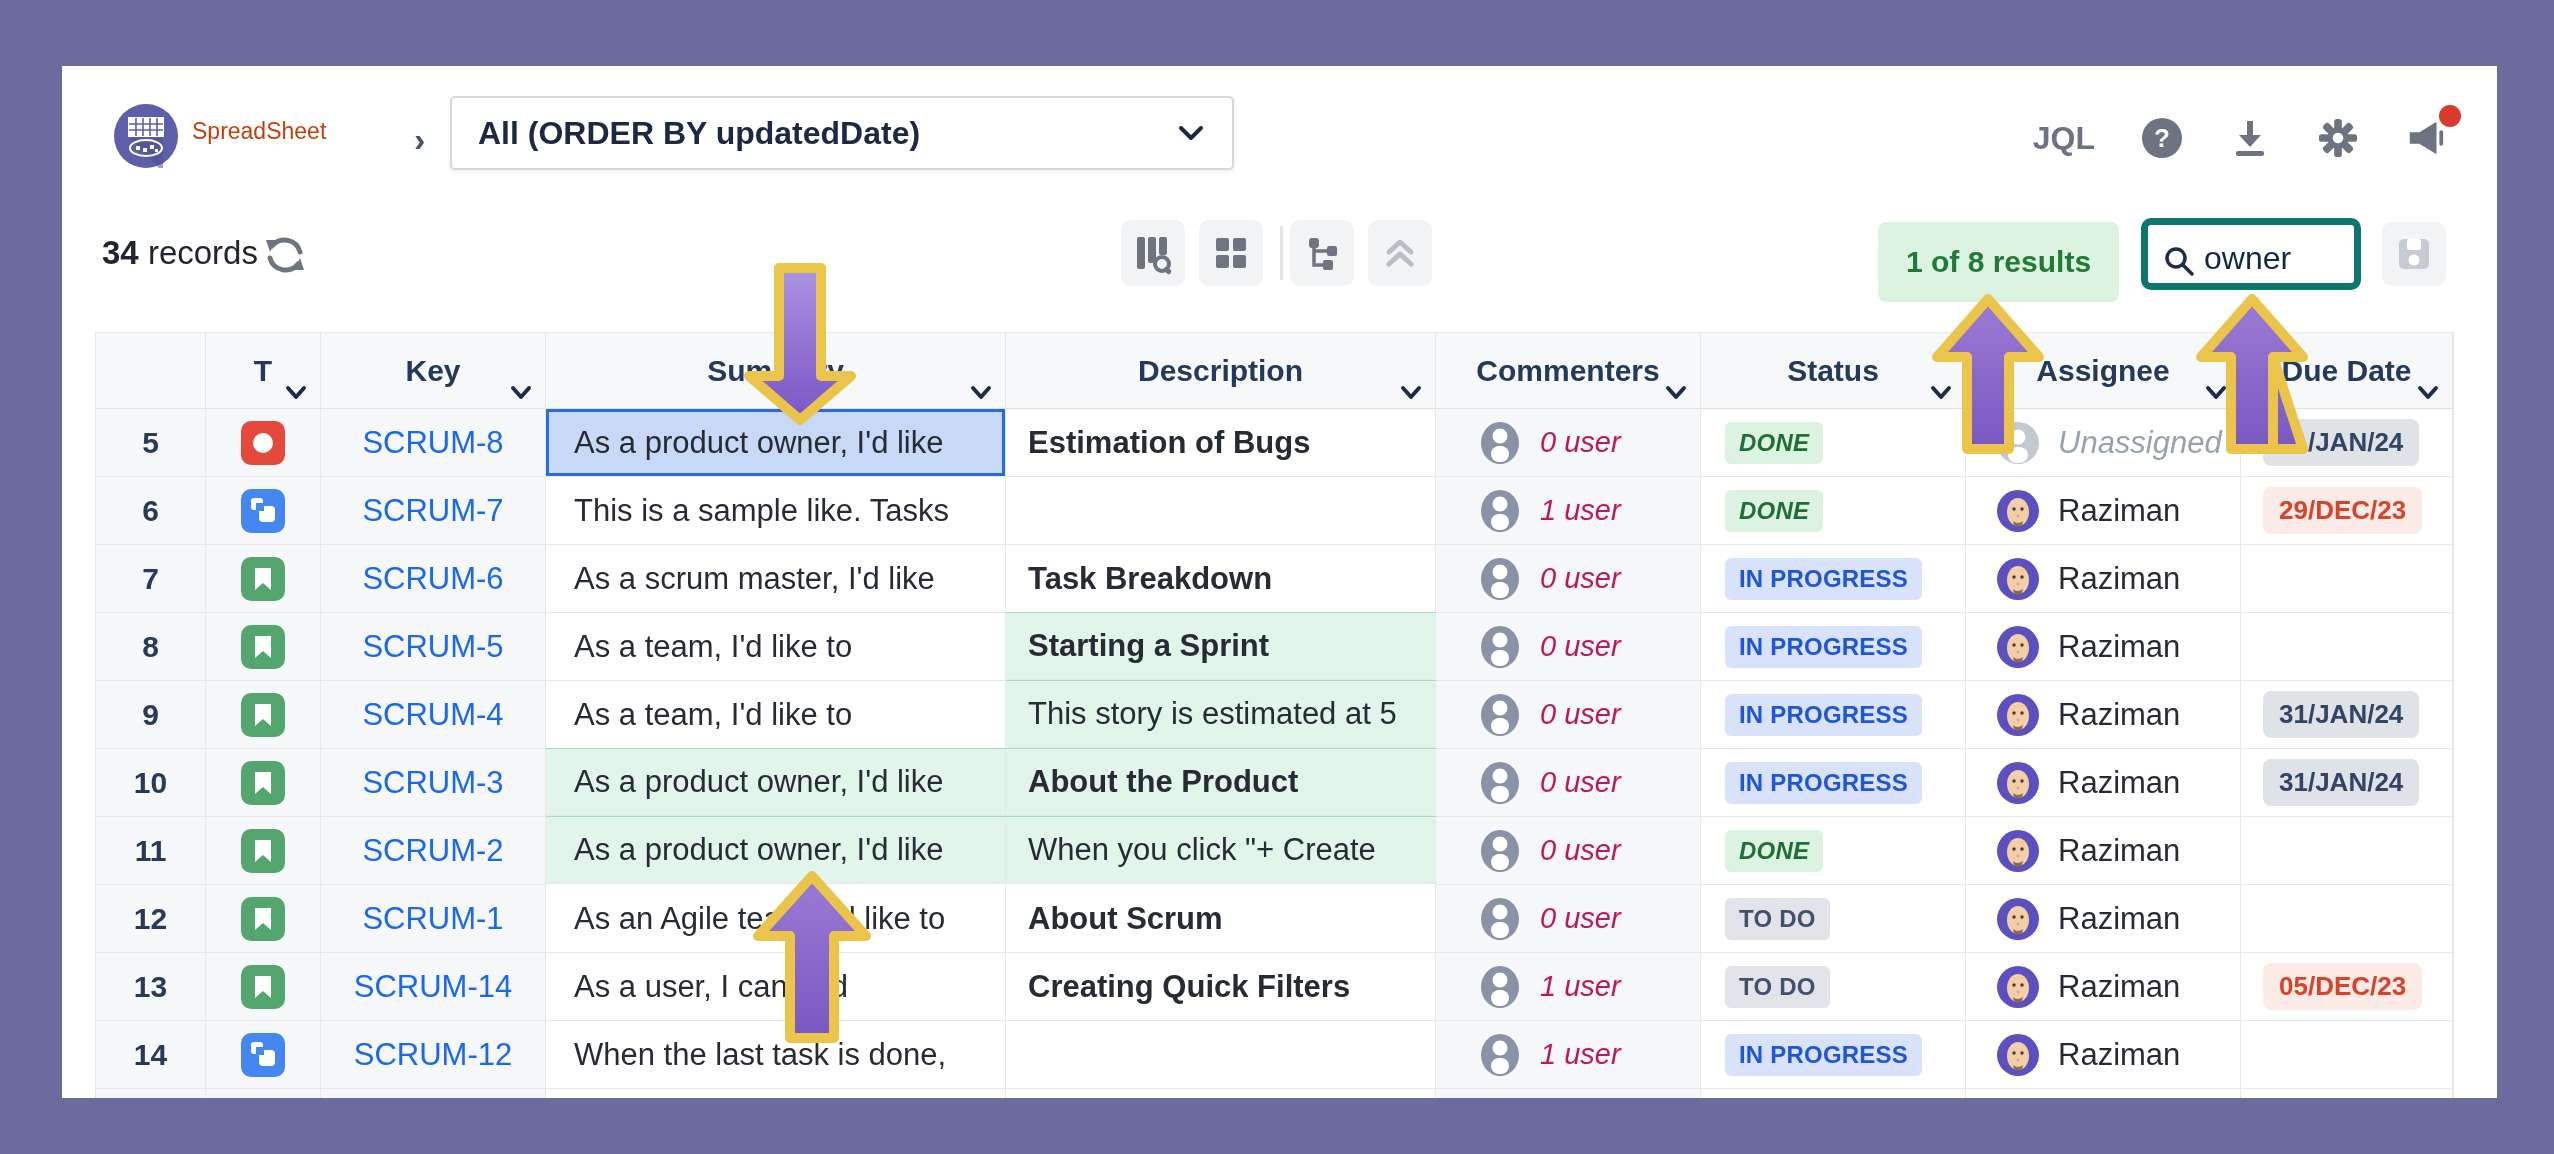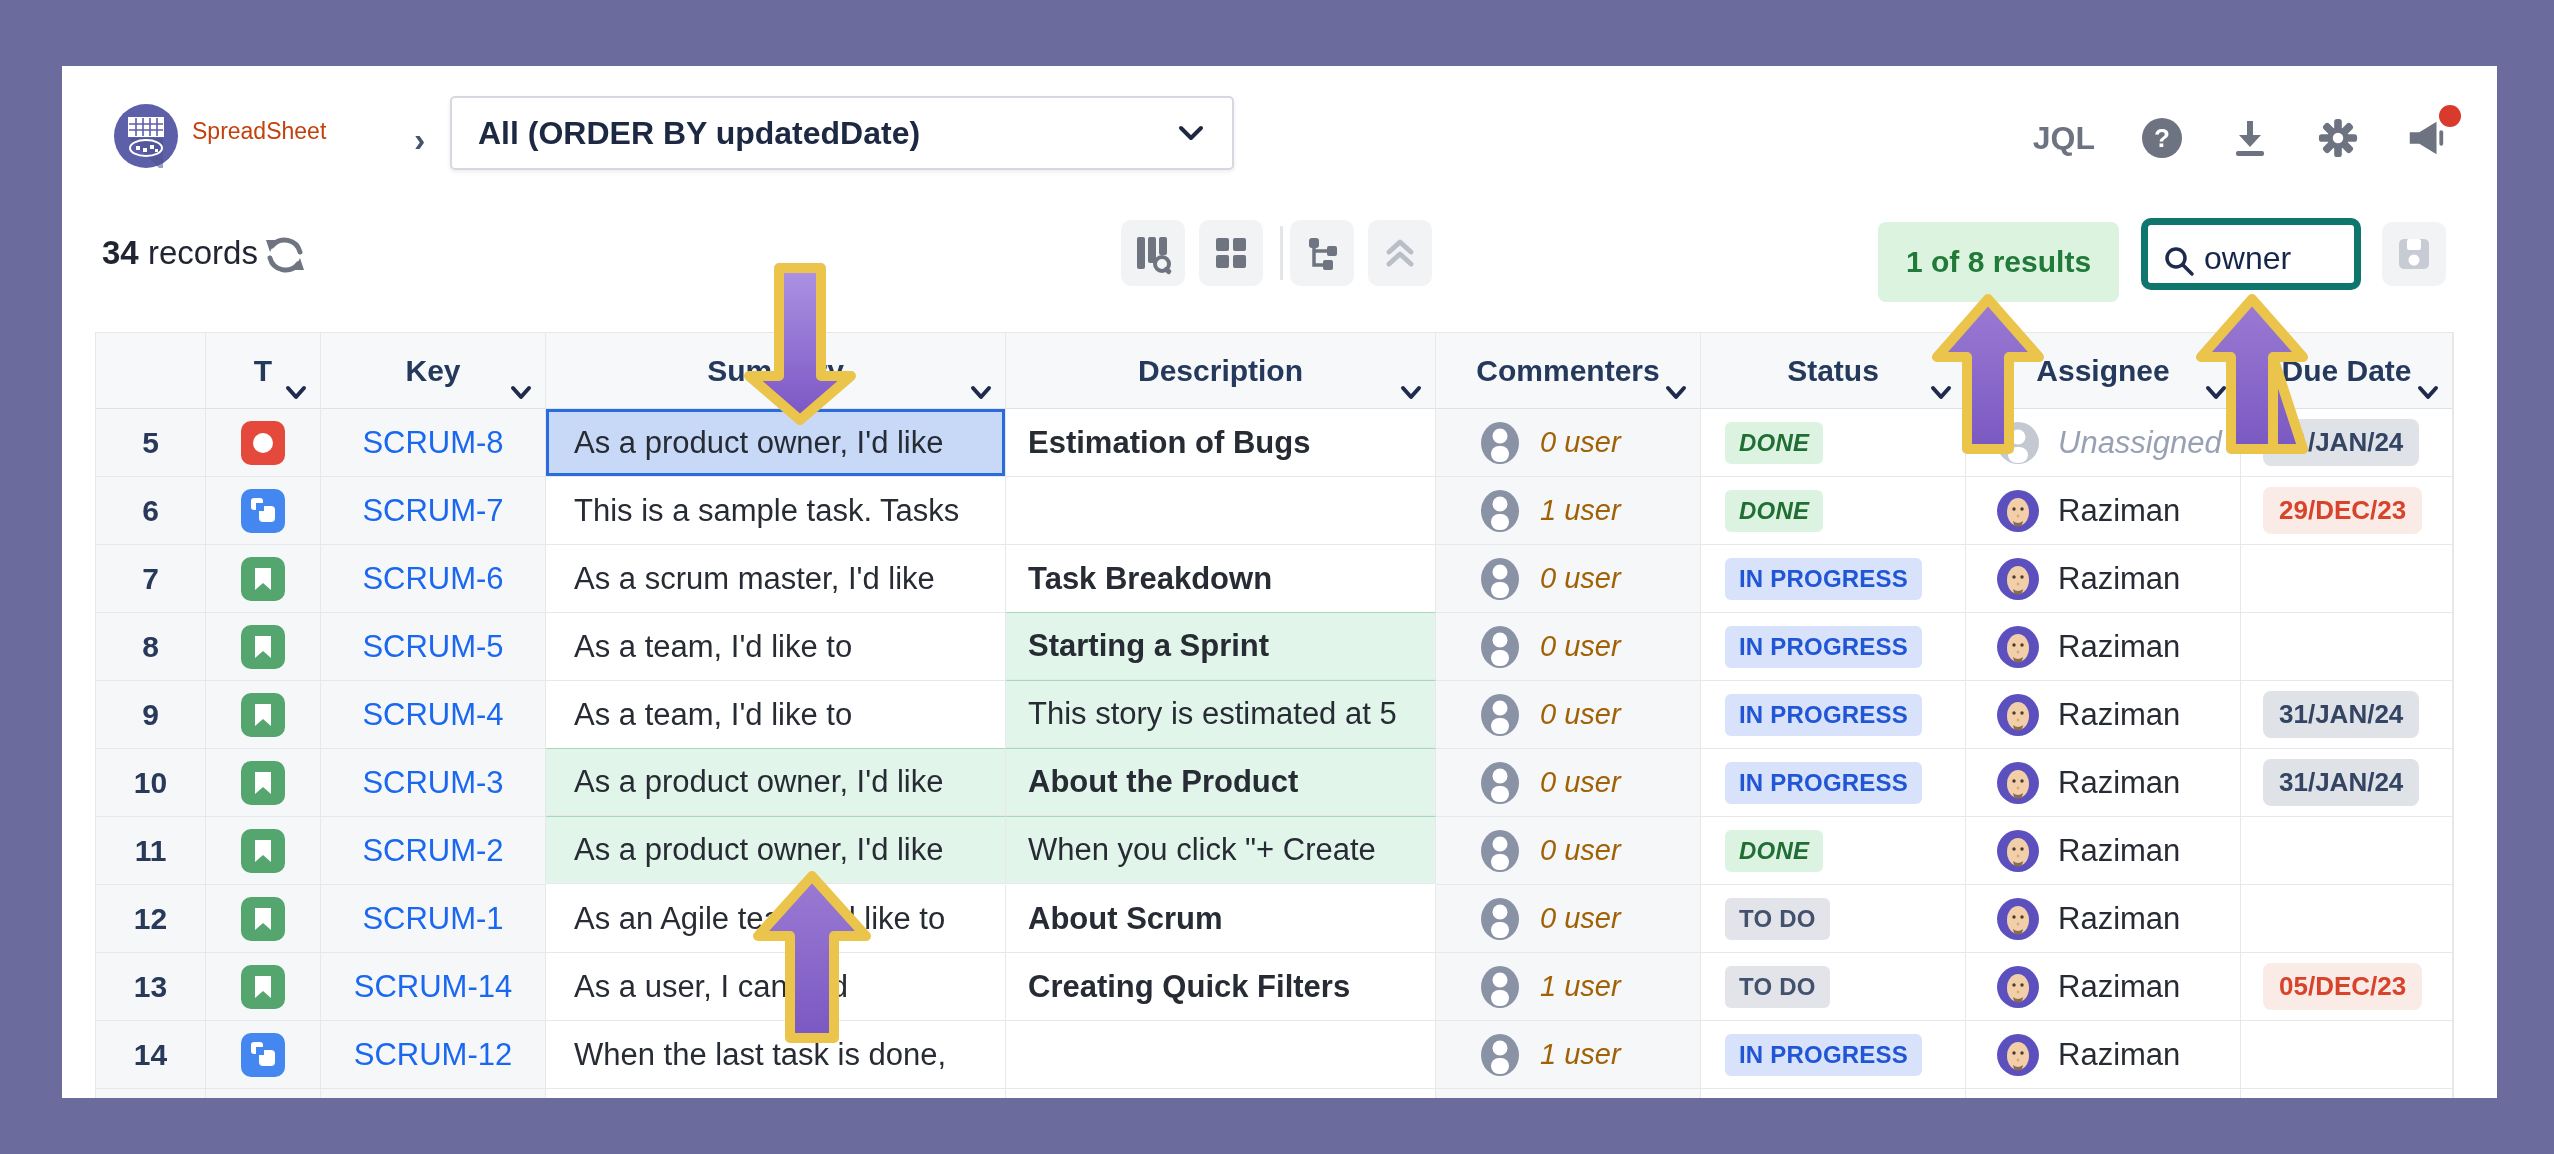--- a/index.html
+++ b/index.html
@@ -43,21 +43,21 @@
   .td.gray{background:#F6F7F8;}
   .td.center{justify-content:center;}
   .td.match{background:var(--c-match_green,#E2F5EA);border-top:1px solid #A9D9BC;margin-top:-1px;}
   .td.selected{background:var(--c-selected_cell,#C8D9F7);box-shadow:inset 0 0 0 3px var(--c-selected_border,#2B6BE0);}
   .num{font-size:30px;font-weight:600;color:#29395A;}
   .key-link{font-size:31px;font-weight:500;color:var(--c-link,#1B68F0);text-decoration:none;cursor:pointer;}
   .sum-text,.desc-text{font-size:31px;color:#272B33;padding-left:28px;}
   .desc-text{padding-left:22px;}
   .desc-text.bold{font-weight:bold;}
   .commenters{padding-left:42px;gap:18px;}
-  .commenters .cm-label{font-size:29px;font-style:italic;color:#a16207;}
+  .commenters .cm-label{font-size:29px;font-style:italic;color:#be185d;}
   .badge{font-size:24px;font-weight:bold;border-radius:6px;padding:7px 14px;letter-spacing:.2px;}
   .st-done{background:var(--c-done_bg,#DCF3E2);color:var(--c-done_text,#216E34);font-style:italic;}
   .st-progress{background:var(--c-progress_bg,#D8E2FA);color:var(--c-progress_text,#2056D6);}
   .st-todo{background:var(--c-todo_bg,#E2E4E9);color:var(--c-todo_text,#42526E);}
   .td.status{padding-left:24px;}
   .td.assignee{padding-left:30px;gap:18px;}
   .as-name{font-size:31px;color:#272B33;}
   .as-unassigned{font-size:31px;font-style:italic;color:#98A1B3;}
   .td.due{padding-left:22px;}
   .due-badge{font-size:26px;font-weight:bold;border-radius:8px;padding:8px 16px;background:var(--c-due_bg,#DFE2E7);color:var(--c-due_text,#344563);}
@@ -300,21 +300,21 @@
           <rect width="44" height="44" rx="10" fill="#4587F1"></rect>
           <rect x="10" y="9" width="12" height="12" rx="3" fill="#fff"></rect>
           <rect x="18" y="17" width="16" height="16" rx="4" fill="#fff"></rect>
           <rect x="15" y="14" width="8" height="8" fill="#4587F1"></rect>
         </svg>
       </div>
       <div class="td gray center">
         <span class="key-link">SCRUM-7</span>
       </div>
       <div class="td">
-        <span class="sum-text">This is a sample task. Tasks</span>
+        <span class="sum-text">This is a sample like. Tasks</span>
       </div>
       <div class="td">
         <span class="desc-text"></span>
       </div>
       <div class="td gray commenters">
         <svg width="44" height="44" viewBox="0 0 44 44">
           <ellipse cx="22" cy="22" rx="19" ry="21" fill="#8A92A6"></ellipse>
           <circle cx="22" cy="15" r="7.5" fill="#fff"></circle>
           <rect x="13" y="25" width="18" height="16" rx="8" fill="#fff"></rect>
         </svg>

